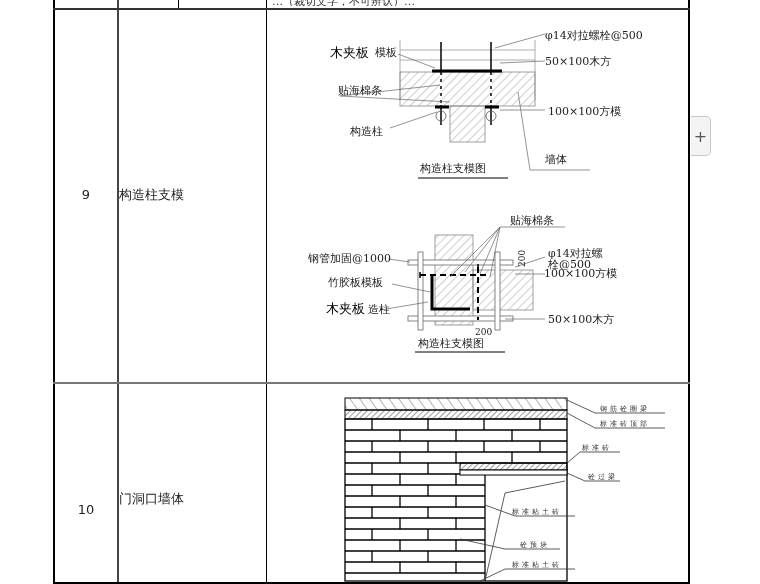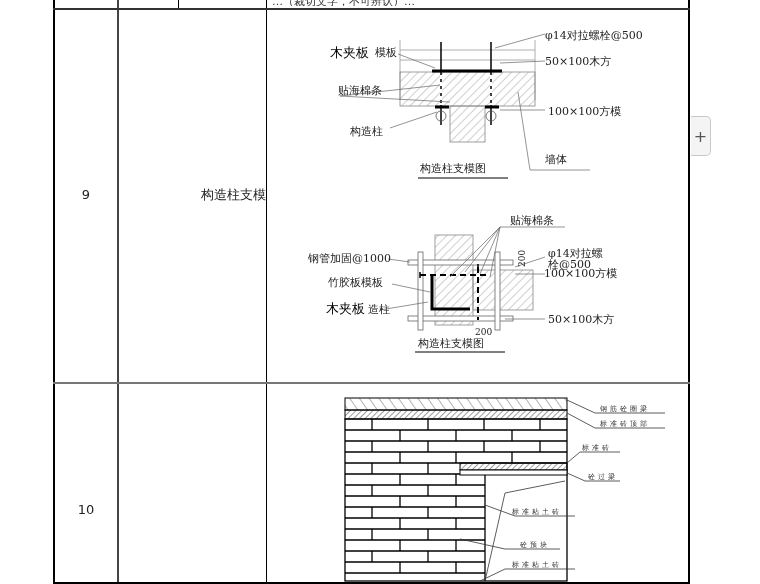--- a/index.html
+++ b/index.html
@@ -1,20 +1,20 @@
 <!DOCTYPE html>
 <html><head>
 <meta charset="utf-8">
 <style>
   html, body { margin:0; padding:0; background:#ffffff; }
   body { width:760px; height:584px; position:relative; overflow:hidden; font-family:"DejaVu Sans", sans-serif; }
   .abs { position:absolute; }
   .vline { position:absolute; background:#000; }
   .hline { position:absolute; background:#000; }
-  .cell-text { position:absolute; text-align:right; font-size:13px; color:#222; line-height:20px; }
+  .cell-text { position:absolute; text-align:left; font-size:13px; color:#222; line-height:20px; }
   .num-text { position:absolute; text-align:center; font-size:13px; color:#222; }
   .add-btn {
     position:absolute; left:691px; top:116px; width:20px; height:40px;
     background:#f4f4f4; border:1px solid #c8c8c8; border-left:none;
     border-radius:0 5px 5px 0; box-sizing:border-box;
     display:flex; align-items:center; justify-content:center;
     color:#555; font-size:16px; font-family:"DejaVu Sans", sans-serif; cursor:pointer;
   }
   svg text { font-family:"DejaVu Serif", serif; }
   .lbl { font-size:11px; fill:#222; }
@@ -132,20 +132,21 @@
   <text class="lbl" x="28" y="74">竹胶板模板</text>
   <text class="lbl-b" x="26" y="101">木夹板</text>
   <text class="lbl" x="68" y="101">造柱</text>
   <text class="lbl" x="248" y="111">50×100木方</text>
   <text class="lbl" x="118" y="135">构造柱支模图</text>
   <line x1="115" y1="140" x2="205" y2="140" stroke="#000" stroke-width="1"></line>
 </svg>
 
 <div class="num-text" style="left:55px;top:502px;width:62px;">10</div>
 <div class="cell-text" style="left:119px;top:489px;width:147px;">
+  <div>门洞口墙体</div>
 </div>
 
 <svg class="abs" style="left:330px;top:385px;" width="350" height="198" viewBox="0 0 350 198">
   <defs>
     <pattern id="hatch3" width="8" height="8" patternUnits="userSpaceOnUse" patternTransform="rotate(-35)">
       <line x1="0" y1="0" x2="0" y2="8" stroke="#444" stroke-width="0.8"></line>
     </pattern>
     <pattern id="hatch4" width="4" height="4" patternUnits="userSpaceOnUse" patternTransform="rotate(45)">
       <line x1="0" y1="0" x2="0" y2="4" stroke="#222" stroke-width="0.9"></line>
     </pattern>

